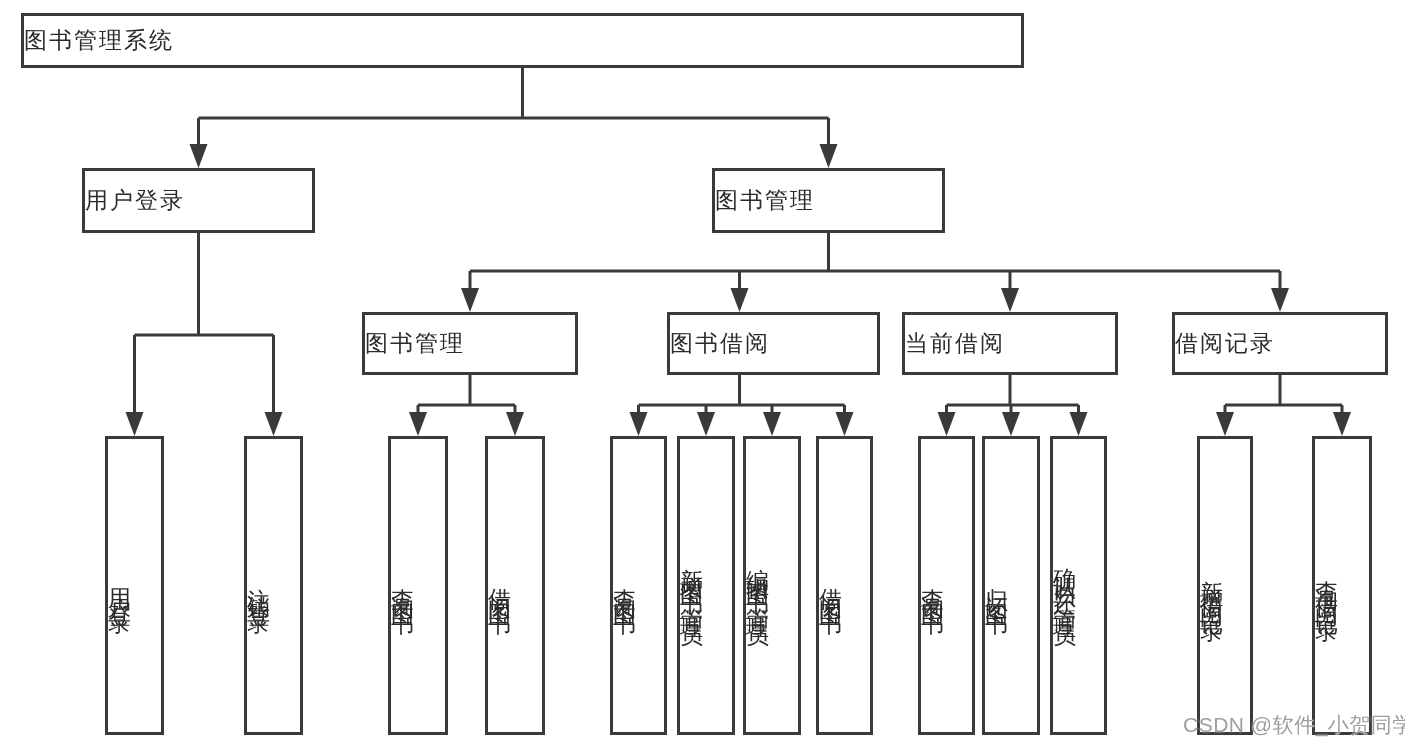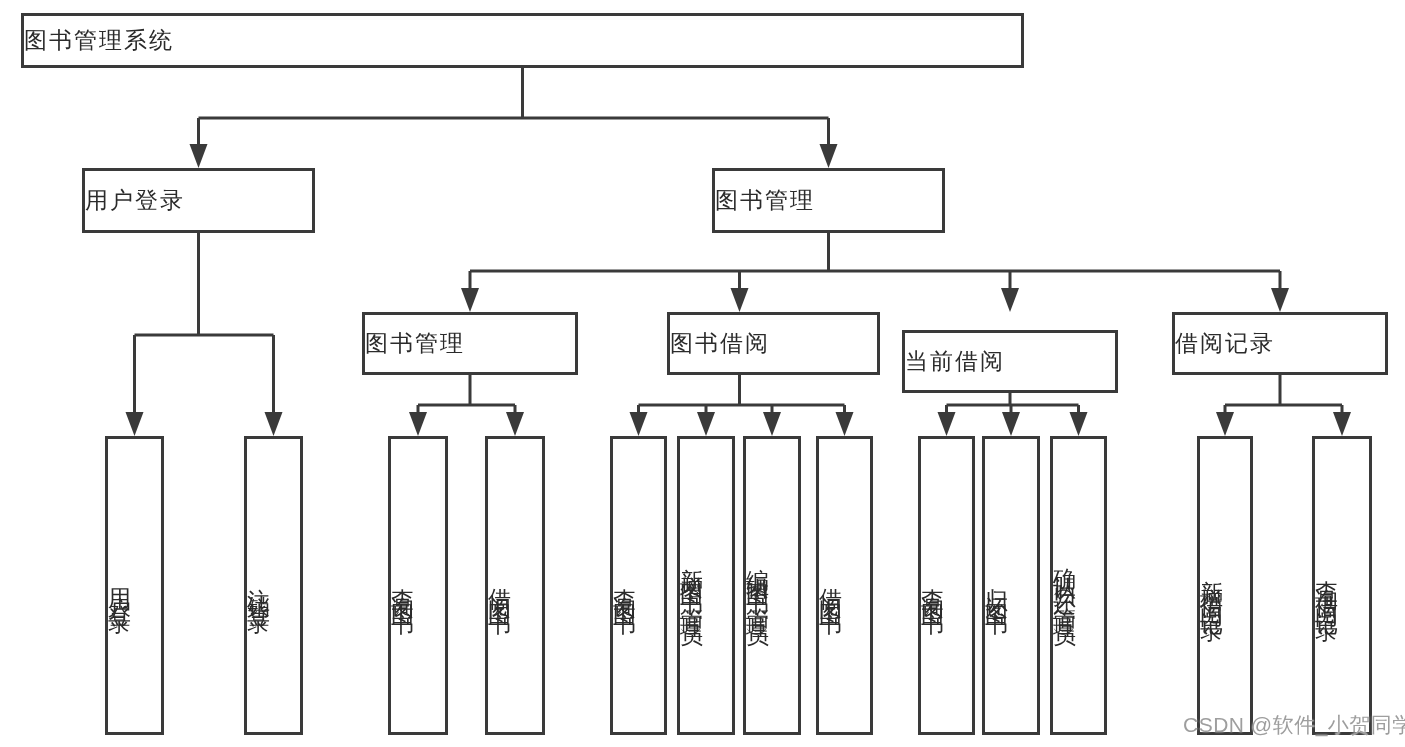--- a/index.html
+++ b/index.html
@@ -86,21 +86,21 @@
   <div class="node hbox" style="left:712px;top:168px;width:233px;height:65px;font-family:Liberation Serif, serif;">
     <span>图书管理</span>
   </div>
 
   <div class="node hbox" style="left:362px;top:312px;width:216px;height:63px;">
     <span>图书管理</span>
   </div>
   <div class="node hbox" style="left:667px;top:312px;width:213px;height:63px;">
     <span>图书借阅</span>
   </div>
-  <div class="node hbox" style="left:902px;top:330px;width:216px;height:63px;">
+  <div class="node hbox" style="left:902px;top:312px;width:216px;height:63px;">
     <span>当前借阅</span>
   </div>
   <div class="node hbox" style="left:1172px;top:312px;width:216px;height:63px;">
     <span>借阅记录</span>
   </div>
 
   <div class="node vbox" style="left:105px;top:436px;width:59px;height:299px;">
     <span>用户登录</span>
   </div>
   <div class="node vbox" style="left:244px;top:436px;width:59px;height:299px;">

